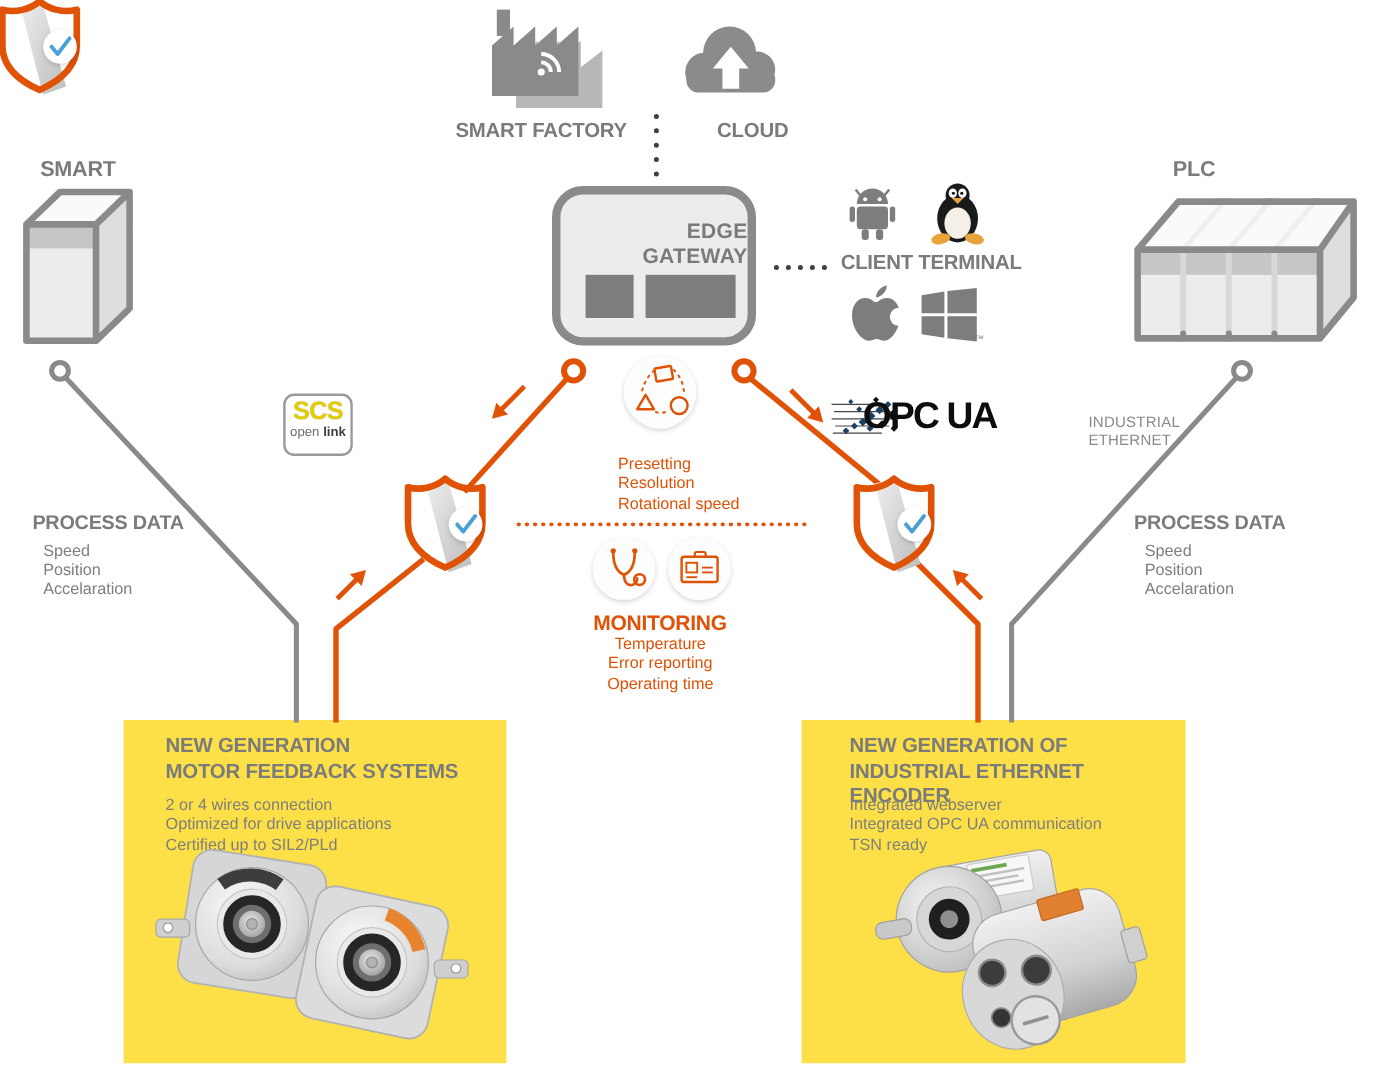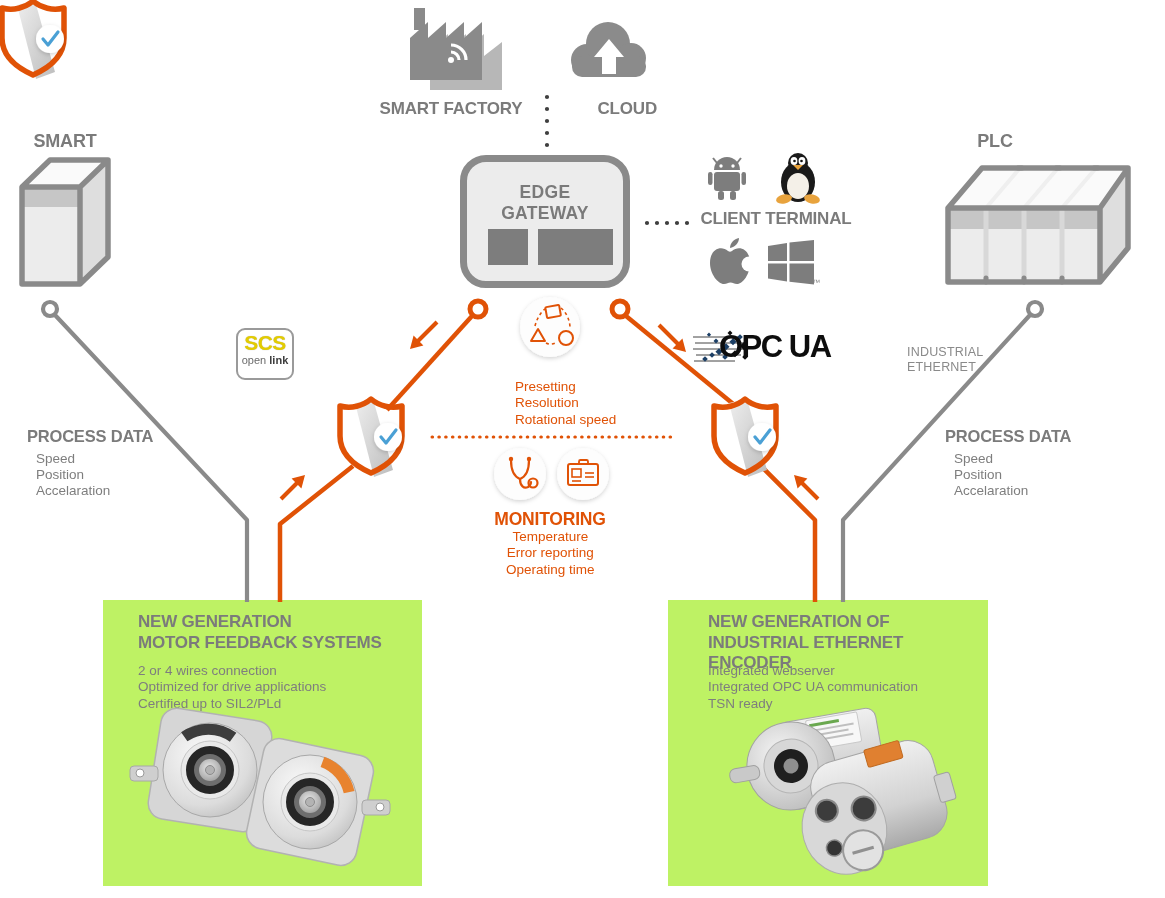--- a/index.html
+++ b/index.html
@@ -7,24 +7,24 @@
           font-family:"Liberation Sans",sans-serif;}
   .abs{position:absolute;}
   .lbl-bold{font-weight:bold;color:#7b7b7b;font-size:17px;letter-spacing:-0.2px;}
   .lbl-bold-sm{font-weight:bold;color:#7b7b7b;font-size:16.5px;letter-spacing:-0.2px;}
   .gray-item{color:#7e7e7e;font-size:13.5px;line-height:16.2px;}
   .orange-title{font-weight:bold;color:#E05206;font-size:17.5px;letter-spacing:-0.2px;}
   .orange-item{color:#E05206;font-size:13.5px;font-weight:bold;line-height:16.3px;}
   .center{text-align:center;}
   .gateway-box{left:460px;top:155px;width:156px;height:119px;background:#ececec;
                border:7px solid #8a8a8a;border-radius:26px;z-index:2;}
-  .gw-text{margin-top:20px;text-align:center;font-size:17.5px;font-weight:bold;
+  .gw-text{margin-top:20px;text-align:right;font-size:17.5px;font-weight:bold;
            color:#7a7a7a;line-height:21px;letter-spacing:0.3px;}
   .gw-slot{position:absolute;bottom:16px;background:#7d7d7d;height:36px;}
-  .prod-box{top:600px;width:319px;height:286px;background:#bef264;z-index:0;}
+  .prod-box{top:600px;width:319px;height:286px;background:#fde047;z-index:0;}
   .prod-title{font-weight:bold;color:#7b7b7b;font-size:17px;line-height:20.5px;letter-spacing:-0.2px;}
   .prod-item{color:#7e7e7e;font-size:13.5px;line-height:16.3px;}
   .scs-box{left:236px;top:328px;width:54px;height:48px;background:#fff;border:2px solid #9a9a9a;
            border-radius:9px;text-align:center;z-index:2;}
   .scs-top{font-weight:bold;font-size:21px;color:#E3CC00;line-height:22px;margin-top:2px;
            text-shadow:0 0 1px #b5b5b5;letter-spacing:-0.5px;}
   .scs-sub{font-size:11px;color:#6a6a6a;line-height:12px;}
   .scs-sub b{color:#3c3c3c;}
   .opc-wrap{left:693px;top:327px;width:176px;height:46px;z-index:2;}
   .opc-text{position:absolute;left:26px;top:2px;font-weight:bold;font-size:31px;color:#0d0d0d;

